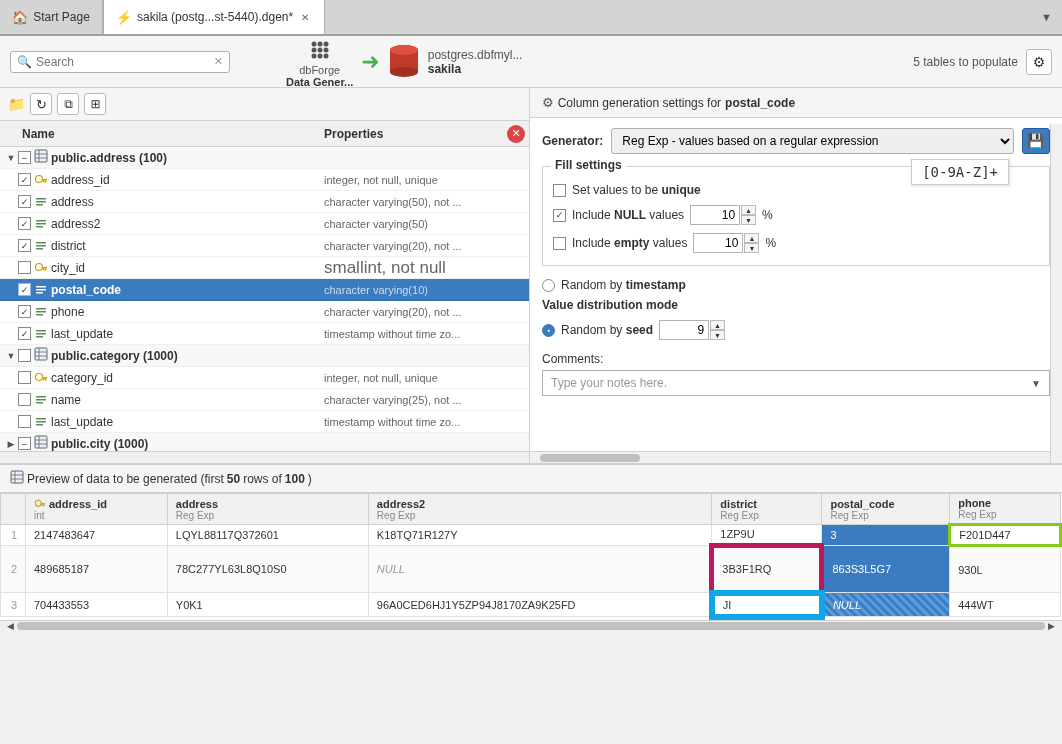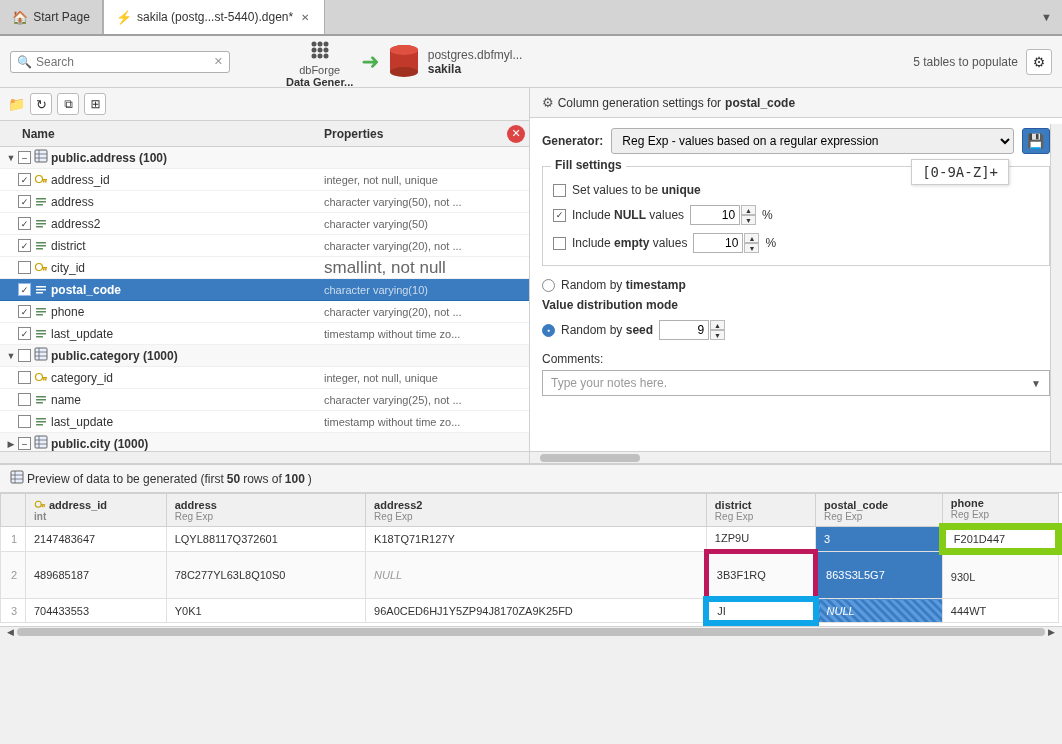--- a/index.html
+++ b/index.html
@@ -441,21 +441,21 @@
           <th style="background:#f0f0f0;border:1px solid #d0d0d0;padding:3px 8px;text-align:left;">
             <div style="display:flex;align-items:center;gap:3px;">
               <svg width="12" height="12" viewBox="0 0 14 14">
                 <circle cx="5" cy="6" r="3.5" stroke="#c8a000" stroke-width="1.2" fill="none"></circle>
                 <rect x="8" y="6" width="5" height="1.5" fill="#c8a000"></rect>
                 <rect x="11" y="7.5" width="1.5" height="2" fill="#c8a000"></rect>
                 <rect x="9" y="7.5" width="1.5" height="2" fill="#c8a000"></rect>
               </svg>
               <span>address_id</span>
             </div>
-            <div style="font-size:10px;color:#888;font-weight:bold;">int</div>
+            <div style="font-size:10px;color:#888;font-weight:normal;">int</div>
           </th>
           <th style="background:#f0f0f0;border:1px solid #d0d0d0;padding:3px 8px;text-align:left;">
             <div>address</div>
             <div style="font-size:10px;color:#888;font-weight:normal;">Reg Exp</div>
           </th>
           <th style="background:#f0f0f0;border:1px solid #d0d0d0;padding:3px 8px;text-align:left;">
             <div>address2</div>
             <div style="font-size:10px;color:#888;font-weight:normal;">Reg Exp</div>
           </th>
           <th style="background:#f0f0f0;border:1px solid #d0d0d0;padding:3px 8px;text-align:left;">
@@ -474,21 +474,21 @@
       </thead>
       <tbody>
 
         <tr>
           <td style="border:1px solid #e0e0e0;padding:3px 8px;text-align:right;color:#999;">1</td>
           <td style="border:1px solid #e0e0e0;padding:3px 8px;">2147483647</td>
           <td style="border:1px solid #e0e0e0;padding:3px 8px;">LQYL88117Q372601</td>
           <td style="border:1px solid #e0e0e0;padding:3px 8px;">K18TQ71R127Y</td>
           <td style="border:1px solid #e0e0e0;padding:3px 8px;">1ZP9U</td>
           <td style="border:1px solid #e0e0e0;padding:3px 8px;background:#3b7bbf;color:#fff;">3</td>
-          <td style="border:7px solid #84cc16;padding:3px 8px;">F201D447</td>
+          <td style="border:3px solid #84cc16;padding:3px 8px;">F201D447</td>
         </tr>
 
         <tr style="background:#fafafa;">
           <td style="border:1px solid #e0e0e0;padding:3px 8px;text-align:right;color:#999;">2</td>
           <td style="border:1px solid #e0e0e0;padding:17px 8px;">489685187</td>
           <td style="border:1px solid #e0e0e0;padding:3px 8px;">78C277YL63L8Q10S0</td>
           <td style="border:1px solid #e0e0e0;padding:3px 8px;color:#999;font-style:italic;">NULL</td>
           <td style="border:5px solid #be185d;padding:7px 8px;margin-top:20px;">3B3F1RQ</td>
           <td style="border:1px solid #e0e0e0;padding:3px 8px;background:#3b7bbf;color:#fff;">863S3L5G7</td>
           <td style="border:1px solid #e0e0e0;padding:3px 8px;">930L</td>

